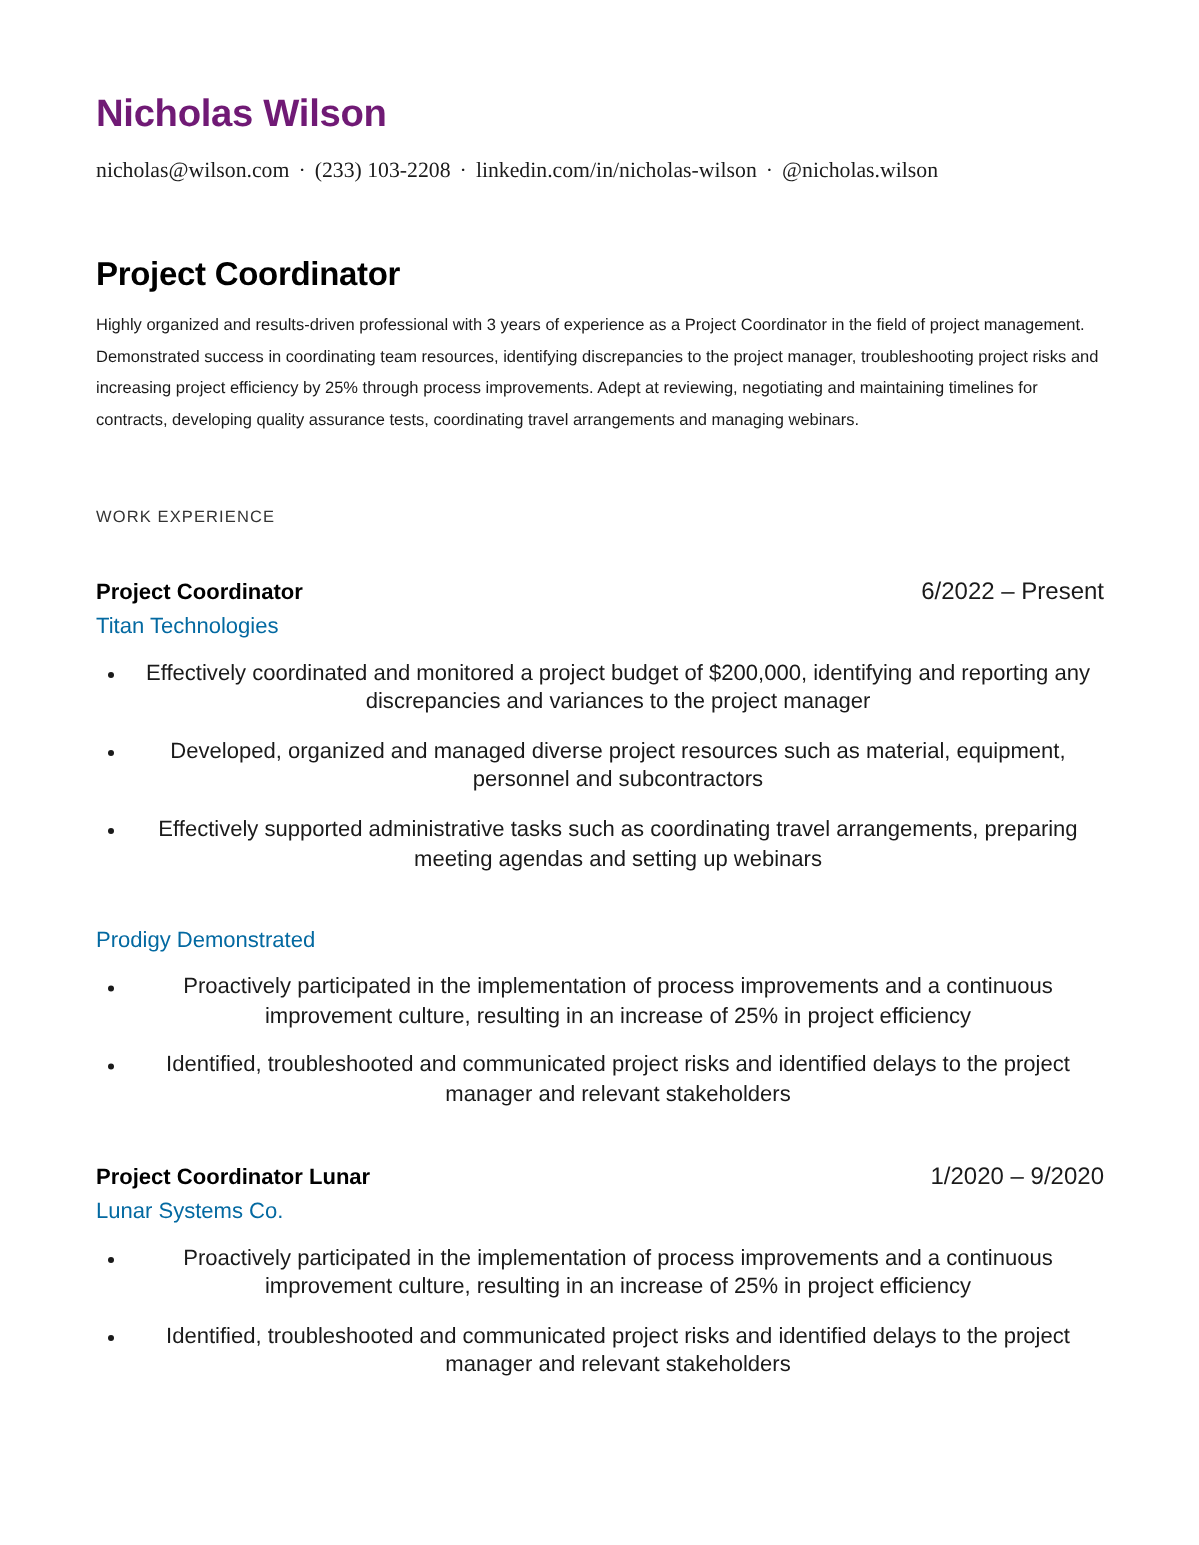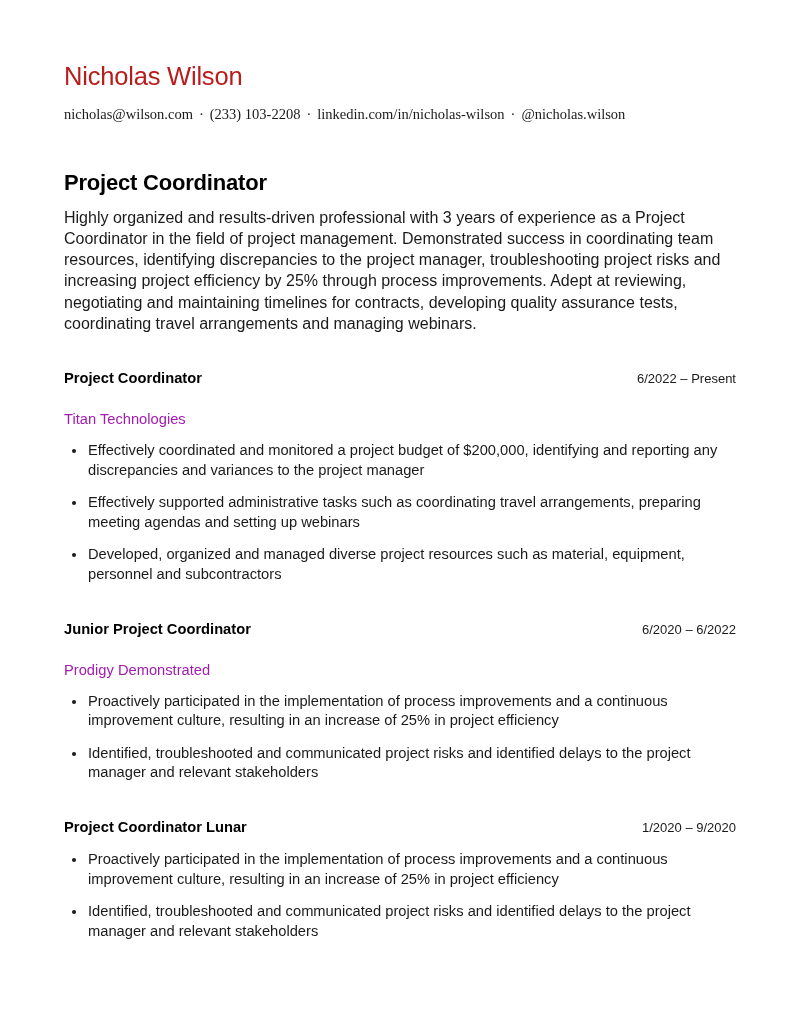--- a/index.html
+++ b/index.html
@@ -19,24 +19,24 @@
     box-sizing: border-box;
     width: 799px;
     min-height: 1030px;
     padding: 62px 63px 0 64px;
     background: #ffffff;
   }
 
   
   .name {
     font-size: 25.5px;
-    font-weight: 400;
+    font-weight: 700;
     letter-spacing: -0.2px;
     line-height: 1.1;
-    color: #b91c1c;
+    color: #701a75;
     margin: 0 0 14px 0;
   }
   .contact-line {
     font-size: 14.5px;
     line-height: 20.5px;
     color: #1a1a1a;
     max-width: 600px;
     margin: 0;
     font-family: Liberation Serif, serif;
   }
@@ -49,21 +49,21 @@
   
   .headline {
     font-size: 22px;
     font-weight: 700;
     letter-spacing: -0.2px;
     line-height: 1.15;
     color: #000000;
     margin: 45px 0 12px 0;
   }
   .summary {
-    font-size: 16px;
+    font-size: 11px;
     line-height: 21.2px;
     color: #1a1a1a;
     margin: 0;
     max-width: 674px;
   }
 
   
   .section-label {
     font-size: 11px;
     letter-spacing: 0.75px;
@@ -81,36 +81,37 @@
     align-items: baseline;
     justify-content: space-between;
   }
   .job-title {
     font-size: 14.7px;
     font-weight: 700;
     color: #000000;
     line-height: 20px;
   }
   .job-dates {
-    font-size: 13px;
+    font-size: 16px;
     color: #1a1a1a;
     line-height: 20px;
     white-space: nowrap;
     text-align: right;
   }
   .job-company {
     font-size: 14.7px;
-    color: #a21caf;
+    color: #0369a1;
     line-height: 20px;
-    margin-top: 20px;
+    margin-top: 3px;
   }
   .bullets {
     list-style: none;
     margin: 12px 0 0 0;
     padding: 0;
+    text-align: center;
   }
   .bullets li {
     position: relative;
     padding-left: 24px;
     font-size: 14.7px;
     line-height: 19.6px;
     color: #1a1a1a;
     margin-bottom: 13px;
     max-width: 672px;
   }
@@ -136,48 +137,46 @@
     <p class="contact-line"><span>nicholas@wilson.com</span><span class="contact-sep">·</span><span>(233) 103-2208</span><span class="contact-sep">·</span><span>linkedin.com/in/nicholas-wilson</span><span class="contact-sep">·</span><span>@nicholas.wilson</span></p>
   </div>
 
   <div class="headline-block">
     <h2 class="headline">Project Coordinator</h2>
     <p class="summary">Highly organized and results-driven professional with 3 years of experience as a Project Coordinator in the field of project management. Demonstrated success in coordinating team resources, identifying discrepancies to the project manager, troubleshooting project risks and increasing project efficiency by 25% through process improvements. Adept at reviewing, negotiating and maintaining timelines for contracts, developing quality assurance tests, coordinating travel arrangements and managing webinars.</p>
   </div>
 
   <div class="sections">
       <div>
+        <div class="section-label">WORK EXPERIENCE</div>
         <div class="job">
           <div class="job-head">
             <div class="job-title">Project Coordinator</div>
             <div class="job-dates">6/2022 – Present</div>
           </div>
           <div class="job-company">Titan Technologies</div>
           <ul class="bullets">
             <li>Effectively coordinated and monitored a project budget of $200,000, identifying and reporting any discrepancies and variances to the project manager</li>
+            <li>Developed, organized and managed diverse project resources such as material, equipment, personnel and subcontractors</li>
             <li>Effectively supported administrative tasks such as coordinating travel arrangements, preparing meeting agendas and setting up webinars</li>
-            <li>Developed, organized and managed diverse project resources such as material, equipment, personnel and subcontractors</li>
           </ul>
         </div>
         <div class="job">
-          <div class="job-head">
-            <div class="job-title">Junior Project Coordinator</div>
-            <div class="job-dates">6/2020 – 6/2022</div>
-          </div>
           <div class="job-company">Prodigy Demonstrated</div>
           <ul class="bullets">
             <li>Proactively participated in the implementation of process improvements and a continuous improvement culture, resulting in an increase of 25% in project efficiency</li>
             <li>Identified, troubleshooted and communicated project risks and identified delays to the project manager and relevant stakeholders</li>
           </ul>
         </div>
         <div class="job">
           <div class="job-head">
             <div class="job-title">Project Coordinator Lunar</div>
             <div class="job-dates">1/2020 – 9/2020</div>
           </div>
+          <div class="job-company">Lunar Systems Co.</div>
           <ul class="bullets">
             <li>Proactively participated in the implementation of process improvements and a continuous improvement culture, resulting in an increase of 25% in project efficiency</li>
             <li>Identified, troubleshooted and communicated project risks and identified delays to the project manager and relevant stakeholders</li>
           </ul>
         </div>
       </div>
     </div>
 
 </div>
 

